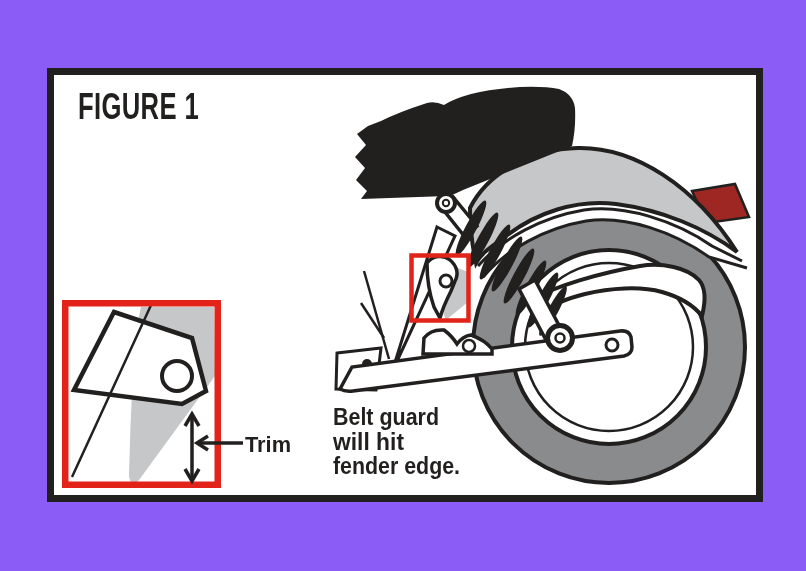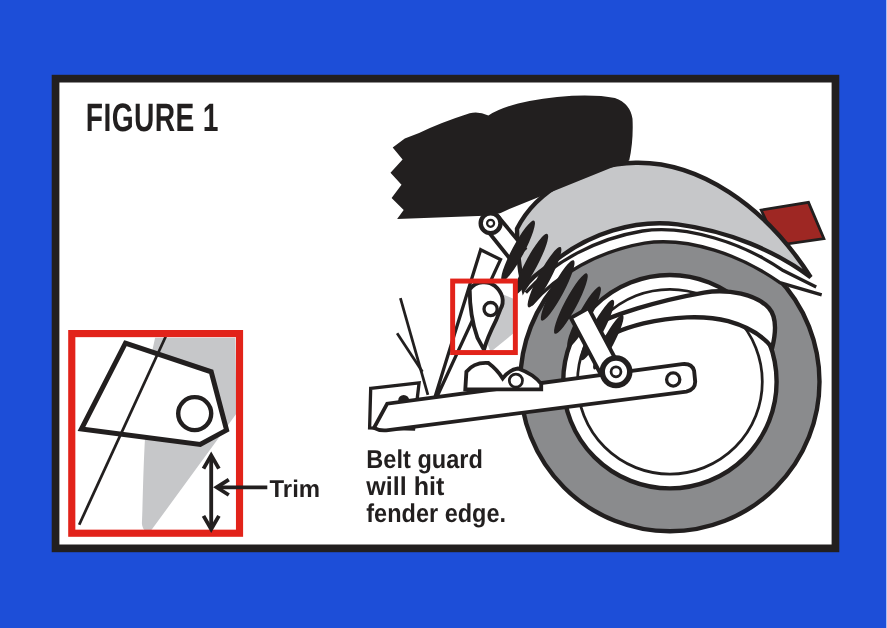--- a/index.html
+++ b/index.html
@@ -1,16 +1,16 @@
 <!DOCTYPE html>
 <html><head>
 <meta charset="utf-8">
 <style>
   html,body{margin:0;padding:0;background:#ffffff;}
-  #stage{position:relative;width:806px;height:571px;background:#1d4ed8;overflow:hidden;
+  #stage{position:relative;width:806px;height:571px;background:#8b5cf6;overflow:hidden;
          font-family:"Liberation Sans",sans-serif;}
   svg{display:block;}
   .stroke-ink{stroke:#221f1f;}
   .no-fill{fill:none;}
   .ink-fill{fill:#221f1f;}
   text{font-family:"Liberation Sans",sans-serif;font-weight:bold;fill:#221f1f;}
   .title-text{font-size:36px;letter-spacing:0.5px;}
   .caption-text{font-size:23.5px;}
   .trim-text{font-size:22px;}
 </style>

